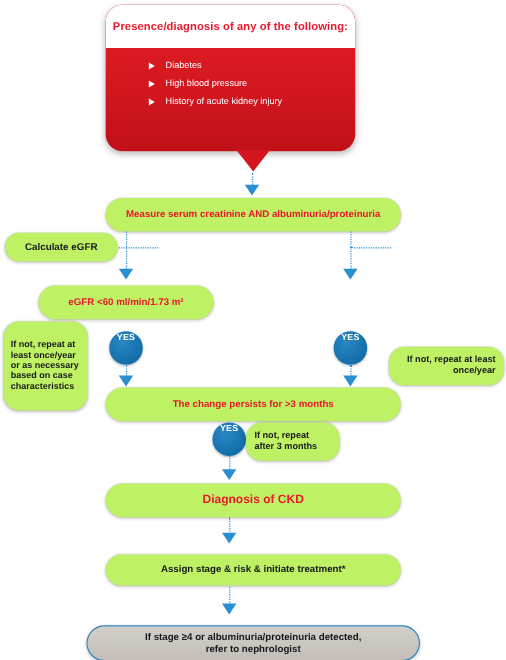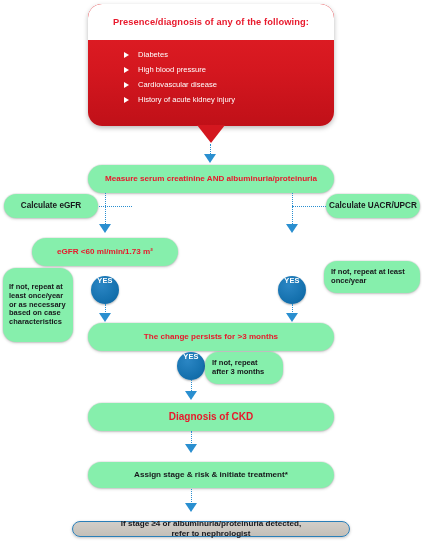--- a/index.html
+++ b/index.html
@@ -11,37 +11,37 @@
     width: 422px; height: 550px;
     position: relative;
     font-family: "Liberation Sans", sans-serif;
     overflow: hidden;
   }
   .canvas { position: relative; width: 422px; height: 550px; }
 
   
   .pill {
     position: absolute;
-    background: #86efac;
+    background: #bef264;
     border-radius: 999px;
     box-shadow: 0 1px 3px rgba(0,0,0,0.22), 0 0 0 0.7px rgba(0,0,0,0.07);
     display: flex;
     align-items: center;
     justify-content: center;
     text-align: center;
     line-height: 1.18;
   }
   .red-text  { color: #e8192c; font-weight: bold; }
   .dark-text { color: #17171b; font-weight: bold; justify-content: center; }
 
   
   #top-callout {
     position: absolute;
     left: 88px; top: 4px;
-    width: 246px; height: 122px;
+    width: 208px; height: 122px;
     border-radius: 14px;
     background: linear-gradient(180deg,#e41f26 0%, #d4171f 55%, #c01018 100%);
     box-shadow: 0 2px 5px rgba(0,0,0,0.28);
     overflow: hidden;
   }
   #callout-header {
     background: #ffffff;
     height: 36px;
     display: flex; align-items: center; justify-content: center;
     border-radius: 14px 14px 0 0;
@@ -113,29 +113,29 @@
   #box-measure { left: 88px; top: 165px; width: 246px; height: 28px; font-size: 8.1px; }
   #box-calc-egfr { left: 4px; top: 194px; width: 94px; height: 24px; font-size: 8.2px; }
   #box-calc-uacr { left: 326px; top: 194px; width: 94px; height: 24px; font-size: 8.2px; }
   #box-egfr { left: 32px; top: 238px; width: 146px; height: 28px; font-size: 8.1px; }
   #box-uacr { left: 218px; top: 233px; width: 192px; height: 38px; font-size: 8.1px; }
   #note-left {
     left: 3px; top: 268px; width: 70px; height: 74px;
     font-size: 7.5px; border-radius: 13px;
     padding: 0 6px; text-align: left; justify-content: flex-end;
   }
-  #note-right-1 { left: 324px; top: 261px; width: 96px; height: 32px; font-size: 7.6px;
-                  border-radius: 13px; padding: 0 7px; text-align: left; justify-content: flex-start; }
+  #note-right-1 { left: 324px; top: 289px; width: 96px; height: 32px; font-size: 7.6px;
+                  border-radius: 13px; padding: 0 7px; text-align: right; justify-content: flex-start; }
   #box-persist { left: 88px; top: 323px; width: 246px; height: 28px; font-size: 8.1px; }
   #note-right-2 { left: 205px; top: 352px; width: 78px; height: 32px; font-size: 7.6px;
                   border-radius: 13px; padding: 0 7px; text-align: left; justify-content: flex-start; }
   #box-diagnosis { left: 88px; top: 403px; width: 246px; height: 28px; font-size: 10px; }
   #box-assign { left: 88px; top: 462px; width: 246px; height: 26px; font-size: 8.1px; }
   #box-refer {
-    left: 72px; top: 521px; width: 278px; height: 16px;
+    left: 72px; top: 521px; width: 278px; height: 30px;
     border-radius: 999px;
     background: linear-gradient(180deg,#d2cec8 0%, #c3bfb8 100%);
     border: 1.4px solid #2a7fb8;
     box-shadow: 0 1px 3px rgba(0,0,0,0.25);
     font-size: 8.1px;
   }
   .two-line { line-height: 1.25; }
 </style>
 </head>
 <body>
@@ -150,45 +150,38 @@
       <li>
         <span class="tri-bullet"></span>
         <span>Diabetes</span>
       </li>
       <li>
         <span class="tri-bullet"></span>
         <span>High blood pressure</span>
       </li>
       <li>
         <span class="tri-bullet"></span>
-        <span>Cardiovascular disease</span>
-      </li>
-      <li>
-        <span class="tri-bullet"></span>
         <span>History of acute kidney injury</span>
       </li>
     </ul>
   </div>
   <div id="callout-tail"></div>
 
   <div class="dotline-v" style="left:210px; top:144px; height:12px;"></div>
   <div class="arrow-down" style="left:204px; top:154px;"></div>
 
   <div class="pill red-text" id="box-measure">
     <span>Measure serum creatinine AND albuminuria/proteinuria</span>
   </div>
 
   <div class="pill dark-text" id="box-calc-egfr">
     <span>Calculate eGFR</span>
   </div>
   <div class="dotline-h" style="left:99px; top:206px; width:33px;"></div>
 
-  <div class="pill dark-text" id="box-calc-uacr">
-    <span>Calculate UACR/UPCR</span>
-  </div>
   <div class="dotline-h" style="left:292px; top:206px; width:34px;"></div>
 
   <div class="dotline-v" style="left:105px; top:193px; height:33px;"></div>
   <div class="arrow-down" style="left:99px; top:224px;"></div>
 
   <div class="dotline-v" style="left:292px; top:193px; height:33px;"></div>
   <div class="arrow-down" style="left:286px; top:224px;"></div>
 
   <div class="pill red-text" id="box-egfr">
     <span>eGFR &lt;60 ml/min/1.73 m²</span>

